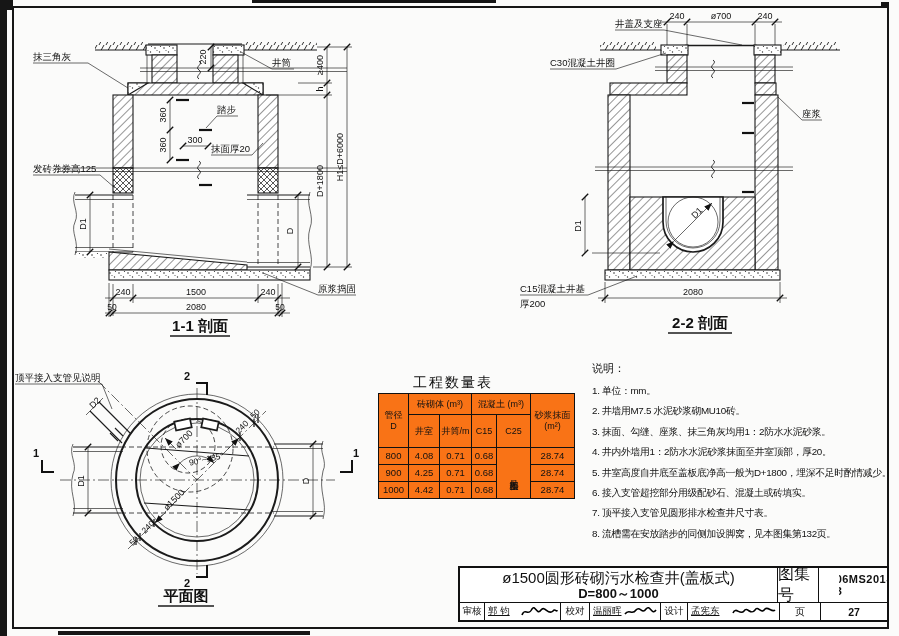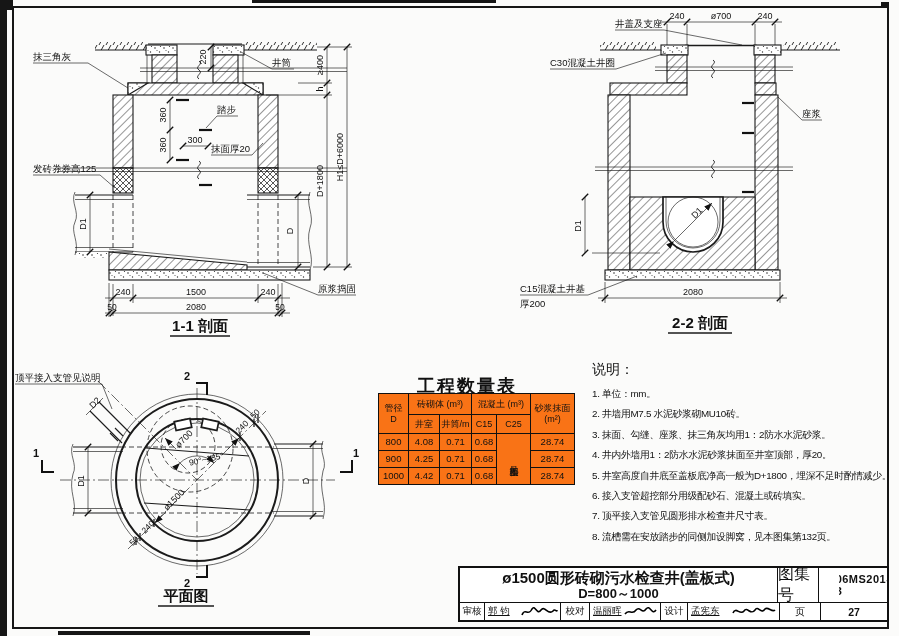--- a/index.html
+++ b/index.html
@@ -17,43 +17,43 @@
   .chain{stroke:#1b1b1b;stroke-width:0.65;fill:none;stroke-dasharray:11 3 2 3}
   .hr{fill:url(#h45);stroke:#1b1b1b;stroke-width:1.1}
   .hx{fill:url(#hx);stroke:#1b1b1b;stroke-width:1.1}
   .sp{fill:url(#spk);stroke:#1b1b1b;stroke-width:1.1}
   .gh{fill:url(#gh);stroke:none}
   .wh{fill:#ffffff;stroke:#1b1b1b;stroke-width:1.7}
   text{fill:#111;font-family:"Liberation Sans","DejaVu Sans",sans-serif}
   .t8{font-size:8.5px}.t9{font-size:9px}.t10{font-size:9.5px}
   .tt{font-size:15px;font-weight:bold}
   
-  .qt-title{position:absolute;left:372px;top:374px;width:190px;text-align:center;
-            font-size:18px;font-weight:bold;letter-spacing:2px;}
+  .qt-title{position:absolute;left:358px;top:374px;width:190px;text-align:center;
+            font-size:14px;font-weight:normal;letter-spacing:2px;}
   table.qt{position:absolute;left:378px;top:393px;border-collapse:collapse;
            border:1.5px solid #111;background:#f97316;table-layout:fixed;}
   table.qt td{border:1px solid #111;padding:0;text-align:center;vertical-align:middle;
               font-size:9px;line-height:1.15;}
   table.qt td.num{font-size:9.5px;}
   .vtext{writing-mode:vertical-rl;text-orientation:upright;line-height:1;
          display:inline-block;font-size:9px;letter-spacing:1px;}
   
   .notes{position:absolute;left:592px;top:361px;width:298px;overflow:hidden;}
-  .notes-h{font-size:14px;margin-bottom:5px;}
+  .notes-h{font-size:11px;margin-bottom:5px;}
   .notes-i{font-size:9.8px;line-height:20.4px;white-space:nowrap;letter-spacing:-0.3px;}
   
   .tblock{position:absolute;left:458px;top:566px;width:431px;height:56px;background:#fff;
           border:2px solid #111;box-sizing:border-box;display:flex;flex-direction:column;}
   .tb-r1{display:flex;flex:1;border-bottom:1px solid #111;min-height:0;}
   .tb-r2{display:flex;height:17px;}
   .tb-c{box-sizing:border-box;border-right:1px solid #111;display:flex;
         align-items:center;justify-content:center;overflow:hidden;}
   .tb-c:last-child{border-right:none;}
   .tb-title{width:318px;flex-direction:column;}
-  .tb-t1{font-size:15px;font-weight:bold;line-height:17px;}
+  .tb-t1{font-size:15px;font-weight:normal;line-height:17px;}
   .tb-t2{font-size:13px;font-weight:bold;line-height:15px;}
   .tb-al{width:41px;font-size:16px;}
   .tb-an{flex:1;font-size:11px;font-weight:bold;letter-spacing:0.5px;margin-left:20px;}
   .tb-lbl{width:25px;font-size:9.5px;}
   .tb-name{position:relative;justify-content:flex-start;padding-left:3px;font-size:9.5px;text-decoration:underline;}
   .tb-name svg{position:absolute;right:1px;top:1px;}
   .tb-pl{width:41px;font-size:10px;}
   .tb-pn{flex:1;font-size:10.5px;font-weight:bold;}
 </style>
 </head>
@@ -436,21 +436,21 @@
         <div>管径</div>
         <div>D</div>
       </td>
       <td colspan="2" style="width:61px">砖砌体 (m³)</td>
       <td colspan="2" style="width:57px">混凝土 (m³)</td>
       <td rowspan="2" style="width:43px">
         <div>砂浆抹面</div>
         <div>(m²)</div>
       </td>
     </tr>
-    <tr style="height:19px">
+    <tr style="height:33px">
       <td style="width:30px">井室</td>
       <td style="width:31px">井筒/m</td>
       <td style="width:24px">C15</td>
       <td style="width:33px">C25</td>
     </tr>
     <tr style="height:17px">
       <td class="num">800</td>
       <td class="num">4.08</td>
       <td class="num">0.71</td>
       <td class="num">0.68</td>

